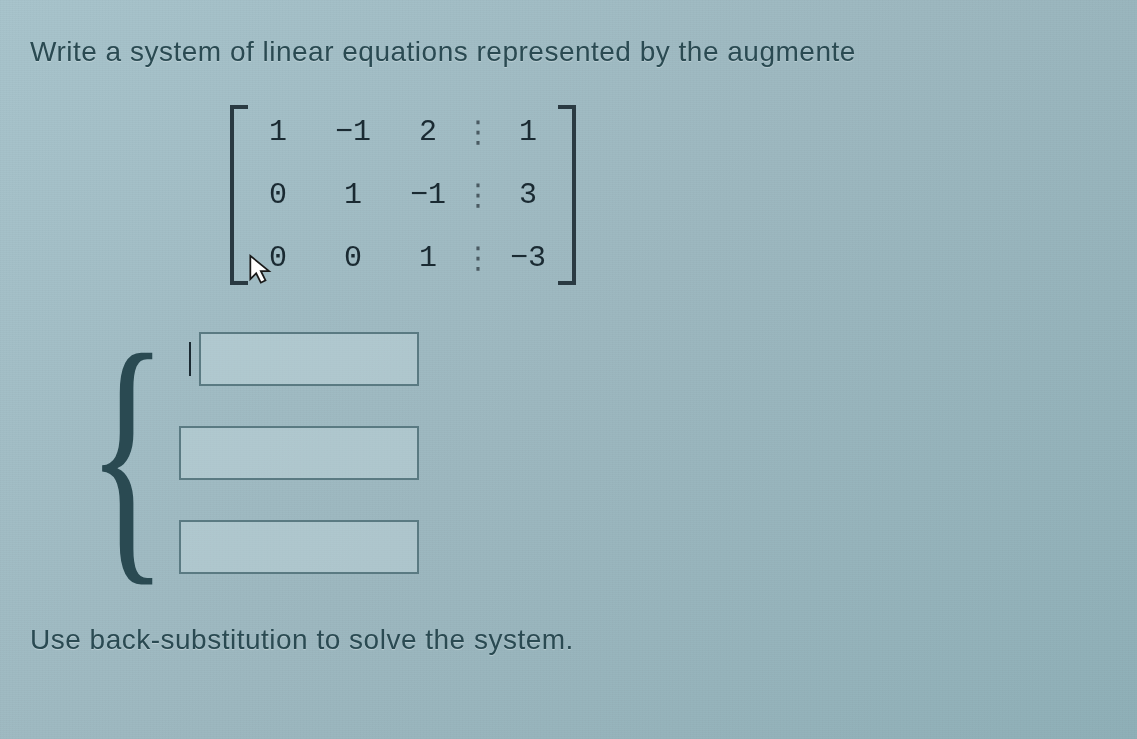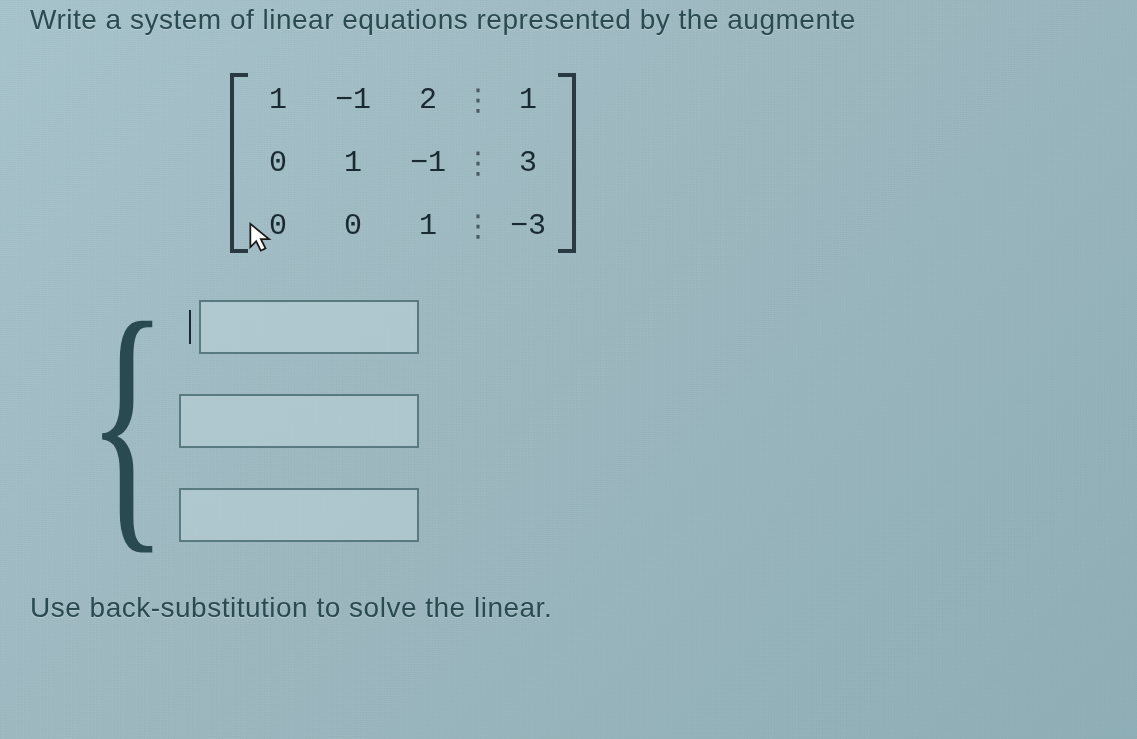--- a/index.html
+++ b/index.html
@@ -19,21 +19,21 @@
       content: '';
       position: absolute;
       inset: 0;
       background-image: 
         repeating-linear-gradient(0deg, rgba(0,0,0,0.03) 0px, transparent 1px, transparent 2px),
         repeating-linear-gradient(90deg, rgba(0,0,0,0.02) 0px, transparent 1px, transparent 3px);
       pointer-events: none;
     }
     .content {
       position: relative;
-      padding: 4px 30px;
+      padding: 36px 30px;
     }
     .question-text {
       color: #2a4a52;
       font-size: 28px;
       font-weight: normal;
       letter-spacing: 0.5px;
       text-shadow: 0 1px 1px rgba(255,255,255,0.3);
       margin-bottom: 30px;
     }
     .matrix-container {
@@ -217,14 +217,14 @@
       <div class="input-text-cursor">
         <div class="input-box first" value="">
           <div class="text-caret"></div>
         </div>
       </div>
       <div class="input-box" value=""></div>
       <div class="input-box" value=""></div>
     </div>
   </div>
 
-  <div class="instruction-text">Use back-substitution to solve the linear.</div>
+  <div class="instruction-text">Use back-substitution to solve the system.</div>
 </div>
 
 </body></html>

